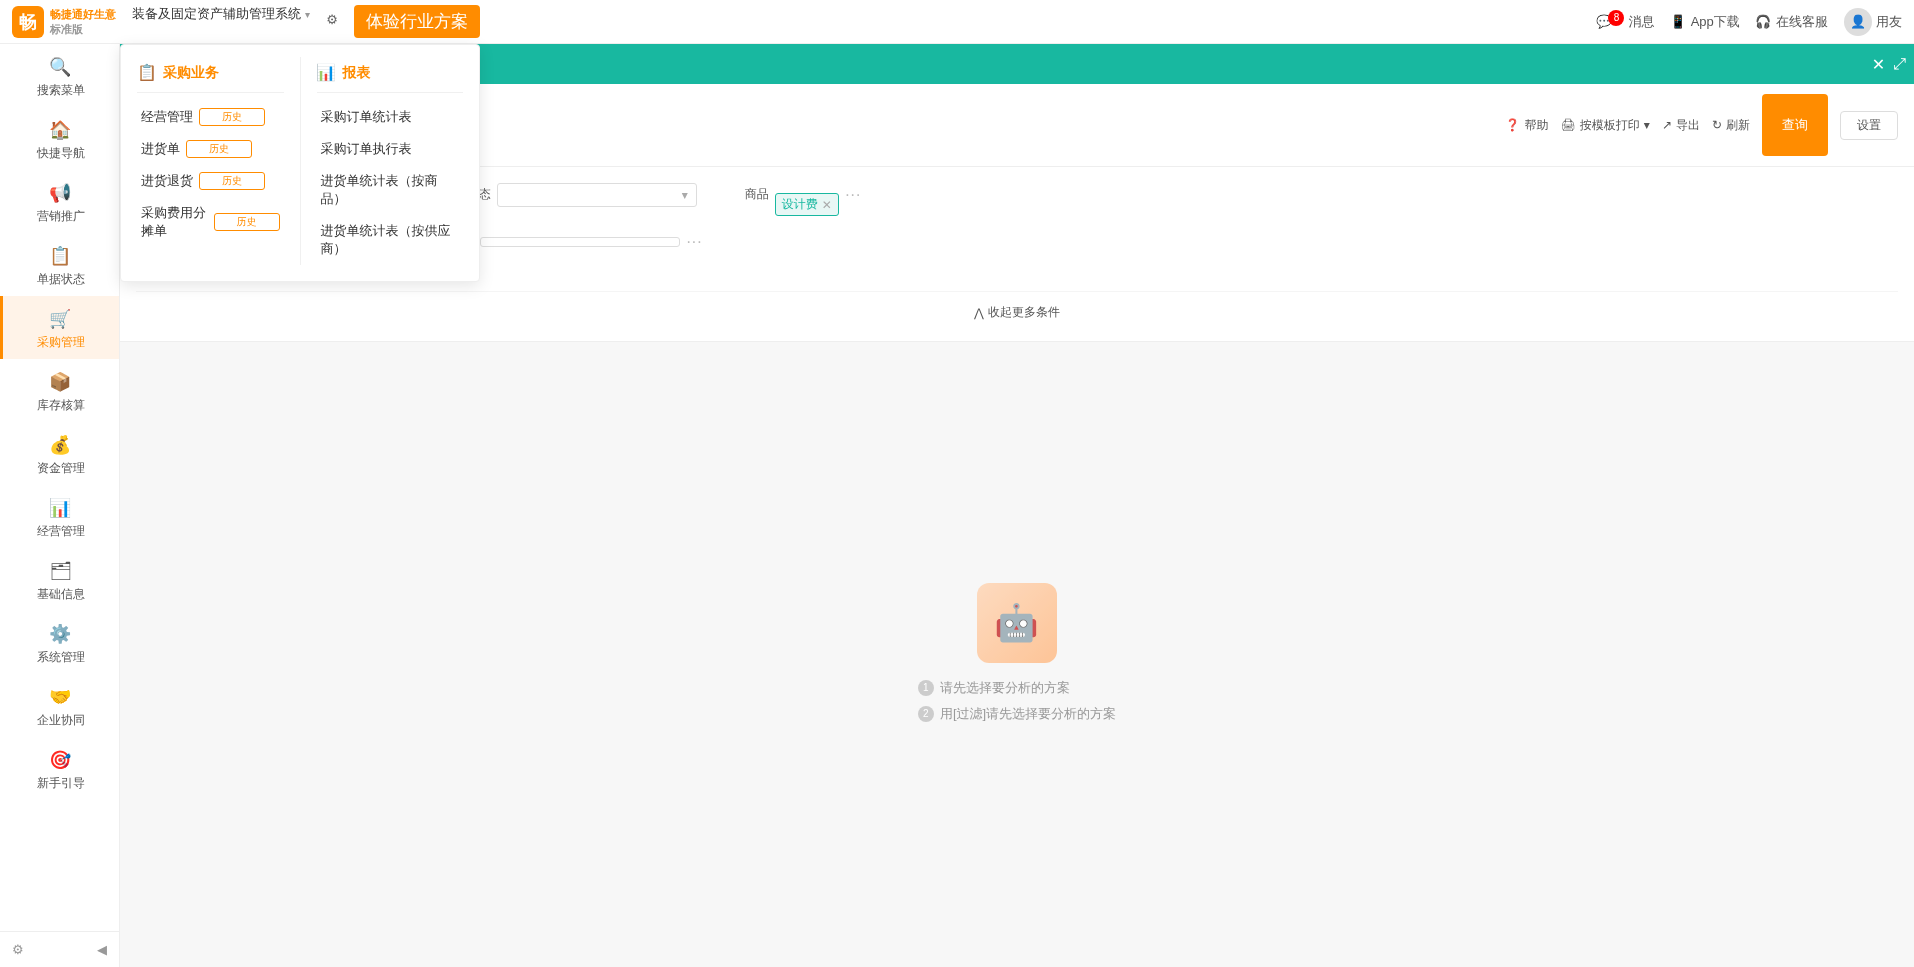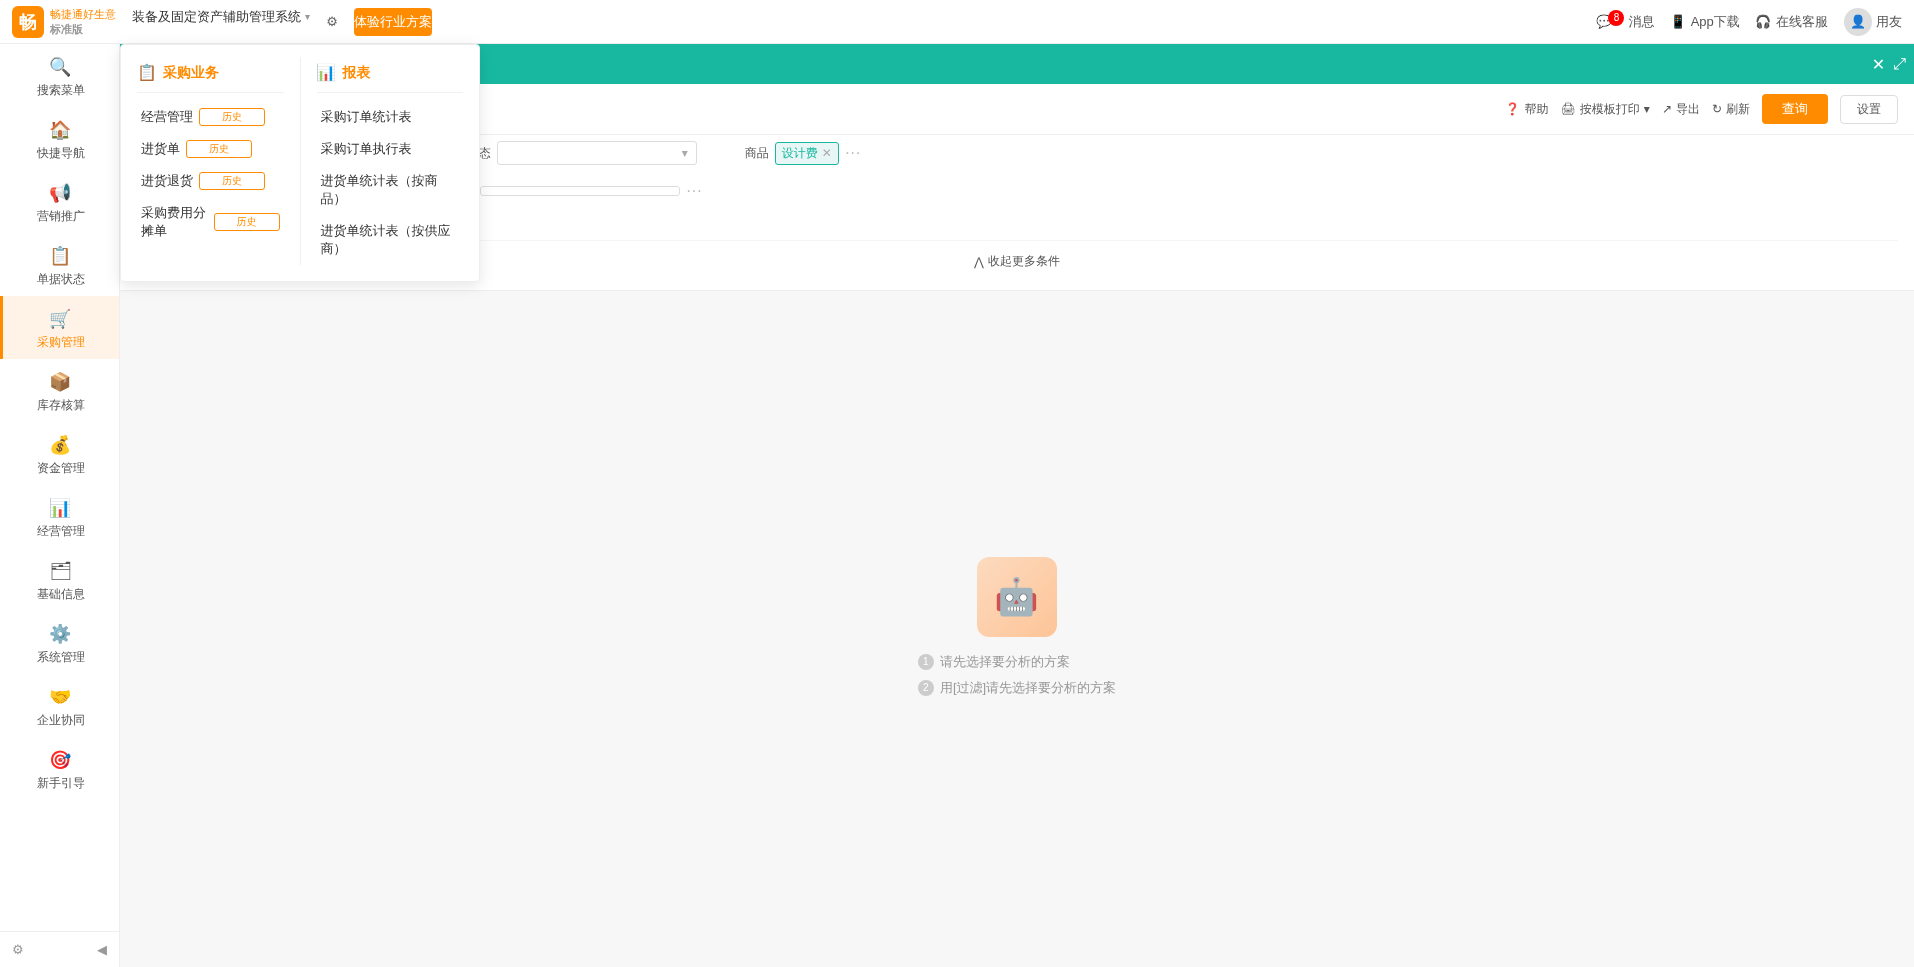--- a/index.html
+++ b/index.html
@@ -46,24 +46,24 @@
     .system-title .arrow { color: #999; font-size: 10px; }
     .settings-icon-btn {
       width: 28px; height: 28px;
       display: flex; align-items: center; justify-content: center;
       color: #666; cursor: pointer; border-radius: 4px;
     }
     .industry-btn {
       background: #ff8c00;
       color: white;
       border: none;
-      padding: 5px 0;
+      padding: 5px 12px;
       border-radius: 4px;
       cursor: pointer;
-      font-size: 13px;
+      font-size: 17px;
     }
 
     .nav-right {
       display: flex;
       align-items: center;
       gap: 16px;
       color: #555;
       font-size: 13px;
     }
     .nav-right-item {
@@ -182,21 +182,21 @@
       align-items: center;
       justify-content: flex-end;
       gap: 12px;
     }
     .filter-btn {
       display: flex; align-items: center; gap: 4px;
       color: #555; cursor: pointer; font-size: 12px;
     }
     .query-btn {
       background: #ff8c00; color: white;
-      border: none; padding: 6px 20px;
+      border: none; padding: 22px 20px;
       border-radius: 4px; cursor: pointer; font-size: 13px;
     }
     .set-btn {
       border: 1px solid #ddd; background: white;
       padding: 5px 16px; border-radius: 4px;
       cursor: pointer; font-size: 12px; color: #555;
     }
 
     
     .filter-rows {
@@ -221,21 +221,21 @@
       padding: 4px 8px; font-size: 12px;
       color: #333; background: #fff; min-width: 140px;
       display: flex; align-items: center; justify-content: space-between;
       cursor: pointer;
     }
     .filter-input .arrow { color: #aaa; }
     .filter-tag {
       background: #e8f7f5; border: 1px solid #18b8a0;
       border-radius: 3px; padding: 2px 6px;
       font-size: 12px; color: #18b8a0;
-      display: flex; align-items: center; gap: 4px;
+      display: flex; align-items: center; gap: 4px; margin-top: 20px;
     }
     .filter-tag .close { cursor: pointer; color: #aaa; }
     .filter-dots { color: #bbb; cursor: pointer; font-size: 16px; }
     .collapse-btn {
       display: flex; align-items: center; gap: 4px;
       color: #555; font-size: 12px; cursor: pointer;
       padding: 6px 0;
       justify-content: center;
     }
 
@@ -311,21 +311,21 @@
       font-size: 10px; white-space: nowrap;
     }
   </style>
 </head>
 <body>
 
 <div class="top-nav">
   <div class="logo-area">
     <div class="logo-icon">畅</div>
     <div>
-      <div style="font-size:11px;color:#ff8c00;font-weight:normal;">畅捷通好生意</div>
+      <div style="font-size:11px;color:#ff8c00;font-weight:bold;">畅捷通好生意</div>
       <div style="font-size:11px;color:#999;font-weight:bold;">标准版</div>
     </div>
   </div>
 
   <div class="nav-center">
     <div class="system-title">
       <span>装备及固定资产辅助管理系统</span>
       <span class="arrow">▾</span>
     </div>
     <div class="settings-icon-btn">⚙</div>

